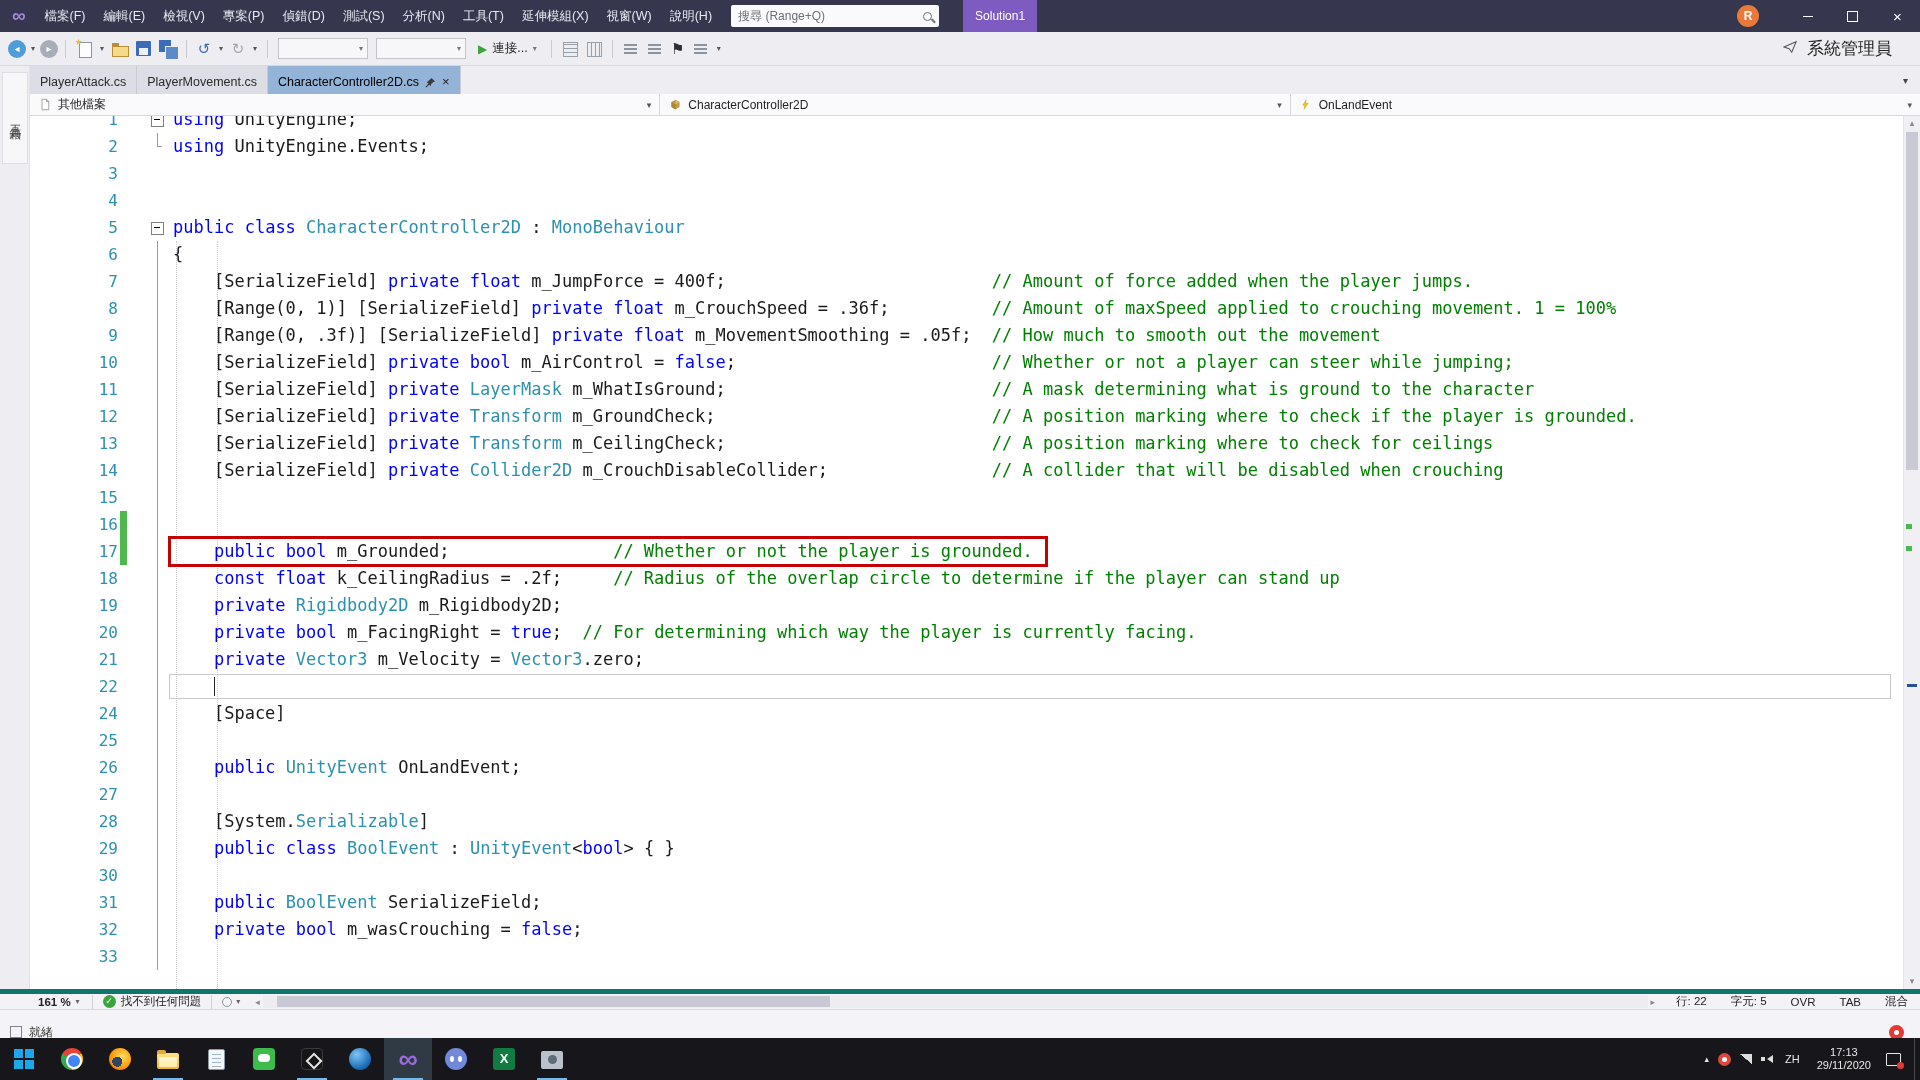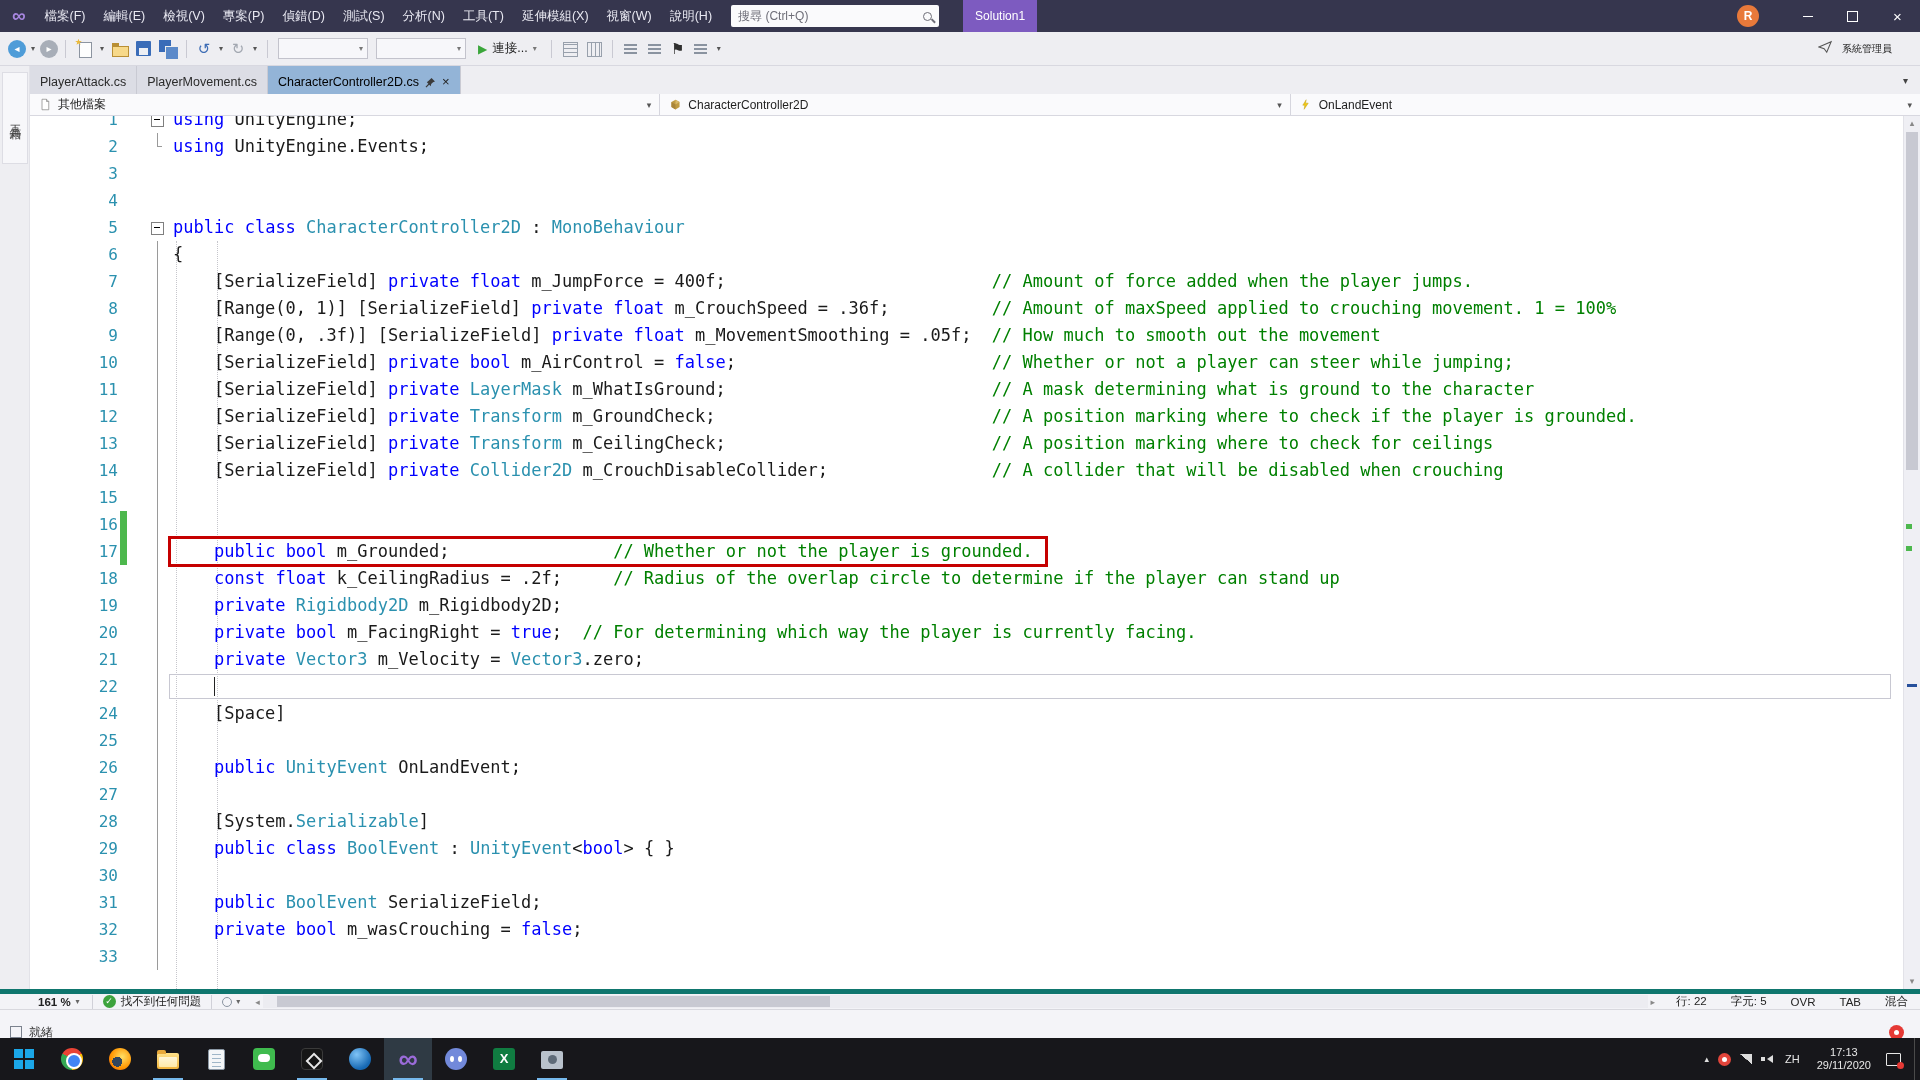--- a/index.html
+++ b/index.html
@@ -51,21 +51,21 @@
      background:repeating-linear-gradient(90deg,transparent 0 3px,#98A0AC 3px 4px); }
   .i-lines::before { content:''; position:absolute; left:4px; top:6px; width:13px; height:2px; background:#8A93A0;
      box-shadow:0 4px 0 #8A93A0, 0 8px 0 #8A93A0; }
   .tb-combo { width:90px; height:21px; border:1px solid #C3C3CC; background:#F7F7FA; display:inline-flex;
               align-items:center; justify-content:flex-end; padding:0 4px; margin:0 3px; }
   .tb-combo .chev, .tb-attach .chev { font-size:8px; color:#777; font-style:normal; }
   .tb-attach { display:inline-flex; align-items:center; gap:5px; padding:0 7px; height:24px; }
   .tb-attach .play { color:var(--accent_green); font-size:12px; font-style:normal; }
   .tb-attach b { font-weight:normal; font-size:12.5px; color:#1E1E1E; }
   .tb-right { margin-left:auto; display:flex; align-items:center; gap:10px; padding-right:20px; }
-  .tb-admin { font-size:10px; color:#222; }
+  .tb-admin { font-size:17px; color:#222; }
 
   
   .leftrail { position:absolute; top:66px; left:0; width:30px; height:923px; background:var(--toolbar_bg); border-right:1px solid #E2E2E8; }
   .railtab { position:absolute; top:6px; left:2px; width:26px; height:92px; background:#F7F7FA; border:1px solid #DDDDE4;
              display:flex; align-items:center; justify-content:center; }
   .railtab span { writing-mode:vertical-rl; font-size:12px; color:#444; letter-spacing:2px; }
 
   
   .tabsrow { position:absolute; top:66px; left:30px; right:0; height:28px; background:var(--toolbar_bg); display:flex; align-items:stretch; }
   .tab { display:flex; align-items:center; gap:6px; padding:16px 10px; font-size:12.5px; color:#2A2A2A;
@@ -207,21 +207,21 @@
         <span class="menu-item">專案(P)</span>
         <span class="menu-item">偵錯(D)</span>
         <span class="menu-item">測試(S)</span>
         <span class="menu-item">分析(N)</span>
         <span class="menu-item">工具(T)</span>
         <span class="menu-item">延伸模組(X)</span>
         <span class="menu-item">視窗(W)</span>
         <span class="menu-item">說明(H)</span>
       </div>
     <div class="searchbox">
-      <span class="ph">搜尋 (Ctrl+Q)</span>
+      <span class="ph">搜尋 (Range+Q)</span>
       <span class="mag"></span>
     </div>
     <div class="solbadge">Solution1</div>
     <div class="tspacer"></div>
     <div class="avatar">R</div>
     <div class="wc min"></div>
     <div class="wc max"></div>
     <div class="wc close">×</div>
   </div>
 

